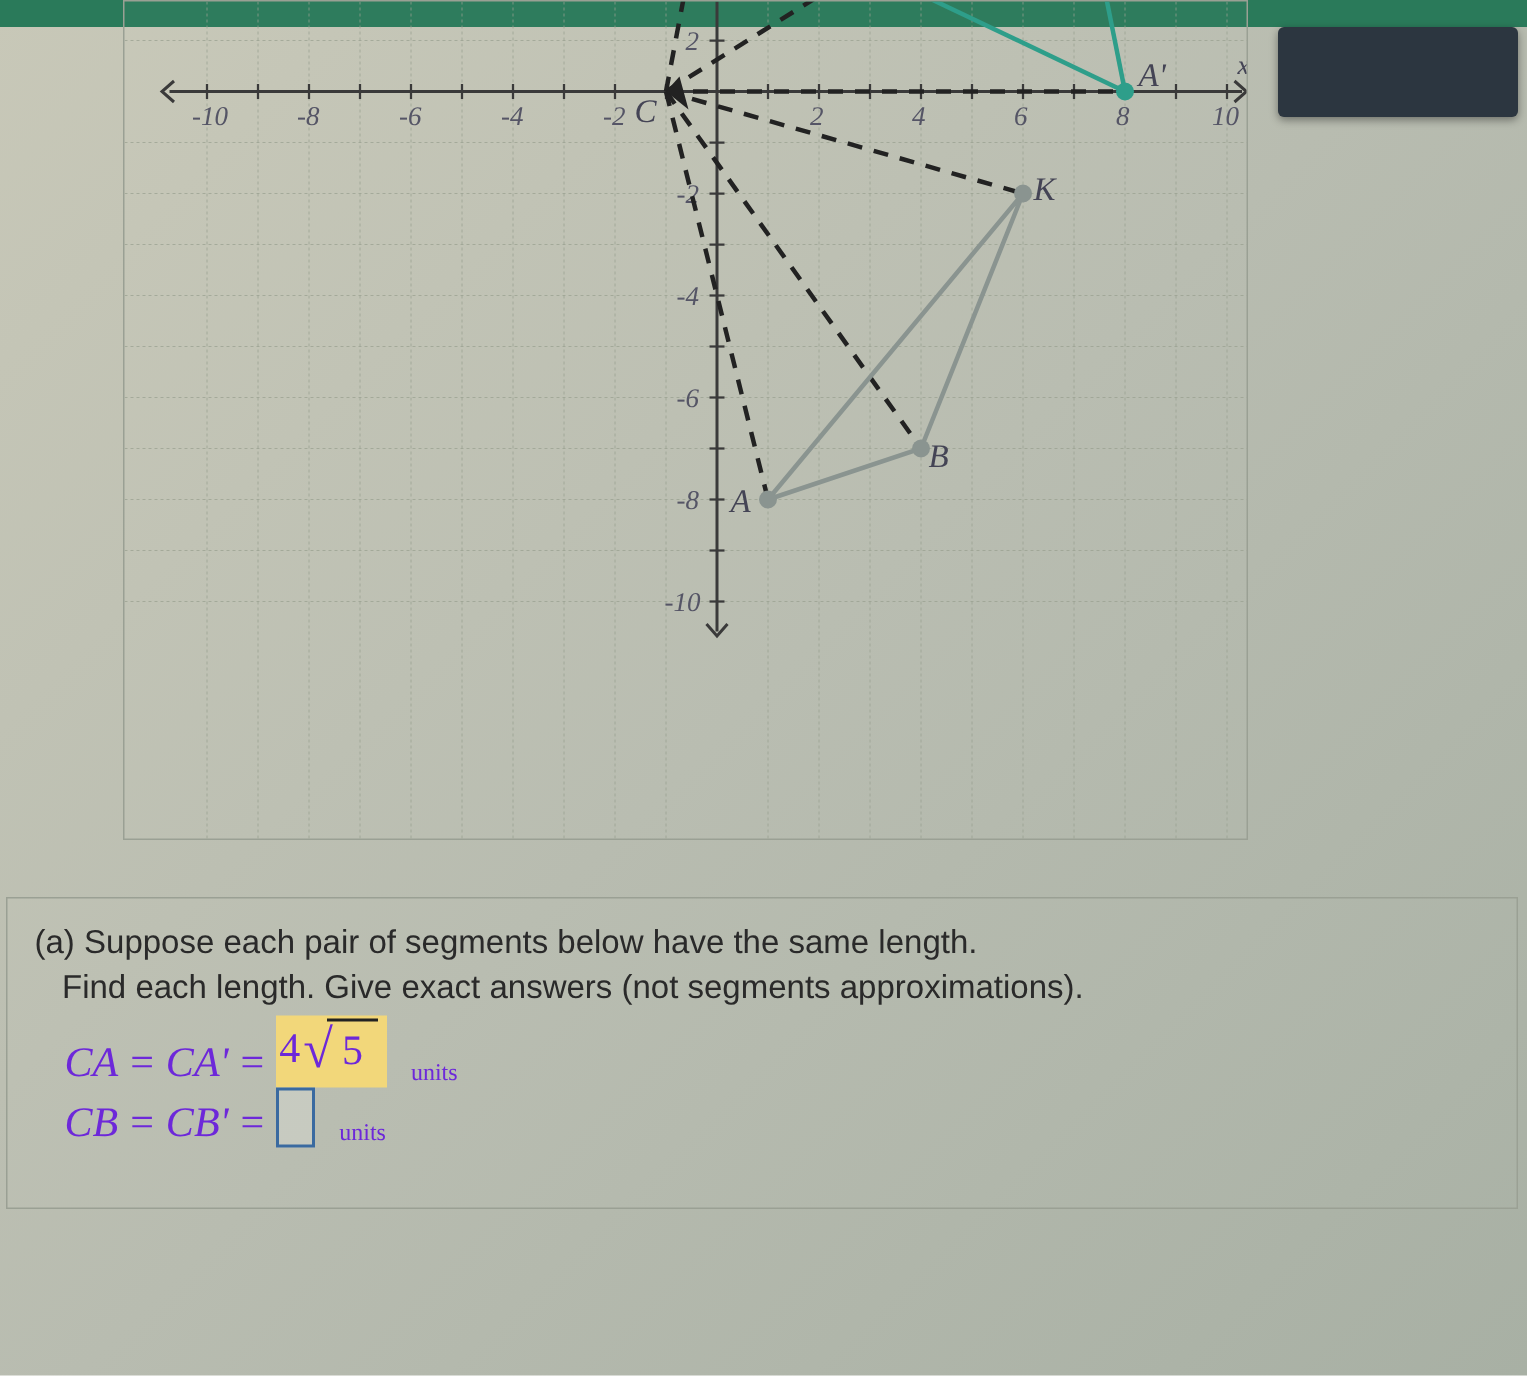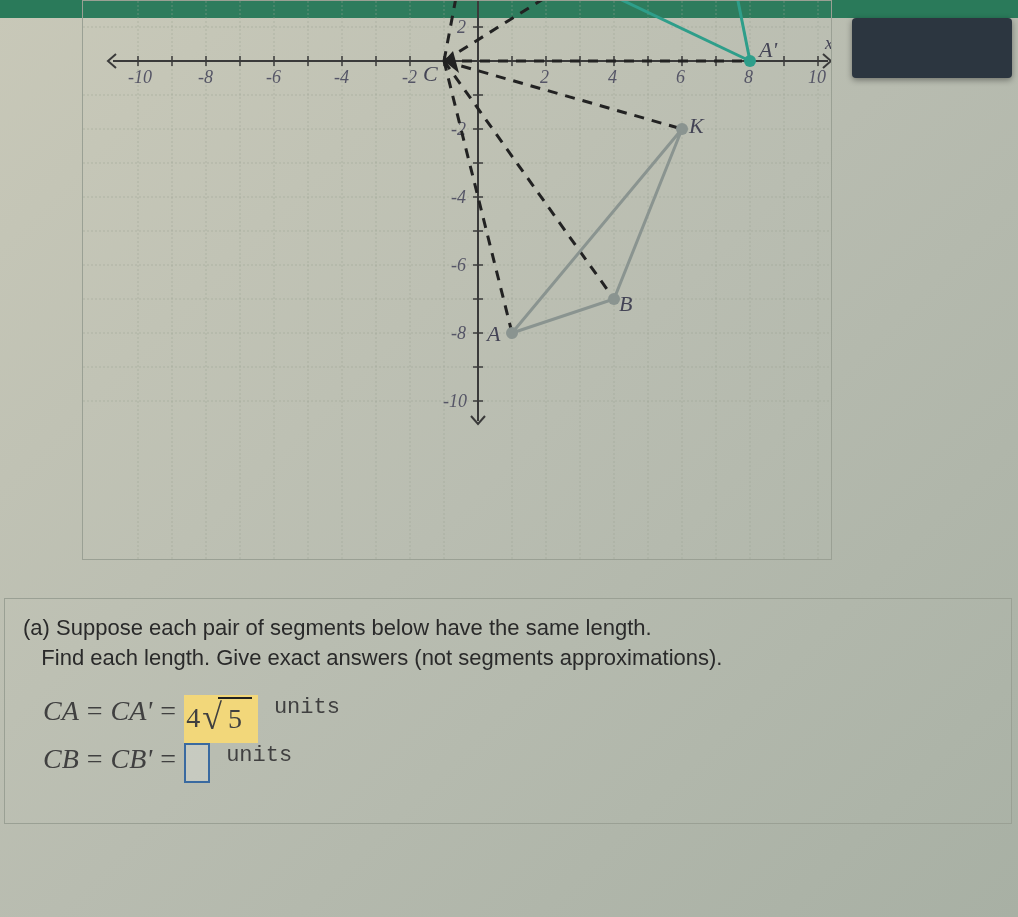--- a/index.html
+++ b/index.html
@@ -43,35 +43,35 @@
     left: 4px;
     top: 598px;
     width: 1008px;
     border: 1px solid #9aa094;
     background: rgba(255,255,255,0.02);
     padding: 14px 18px 40px 18px;
     font-size: 22px;
     color: #2a2a2a;
   }
   .question-panel .part-label {
-    margin-bottom: 23px;
+    margin-bottom: 5px;
     line-height: 1.35;
   }
   .eq-row {
     display: flex;
-    align-items: flex-start;
+    align-items: flex-end;
     gap: 8px;
     font-family: 'Times New Roman', serif;
     font-style: italic;
     font-size: 28px;
-    color: #404040;
+    color: #6d28d9;
     padding-left: 20px;
   }
   .eq-row .roman { font-style: normal; }
-  .eq-row .units { font-style: normal; font-family: Liberation Mono, monospace; font-size: 22px; margin-left: 8px; }
+  .eq-row .units { font-style: normal; font-family: Liberation Serif, serif; font-size: 16px; margin-left: 8px; }
   .answer-highlight {
     background: #f2d77a;
     padding: 0 6px 2px 2px;
     font-style: normal;
     display: inline-flex;
     align-items: center;
     height: 48px;
   }
   .sqrt-wrap {
     display: inline-flex; align-items: flex-start; margin-left: 2px;

